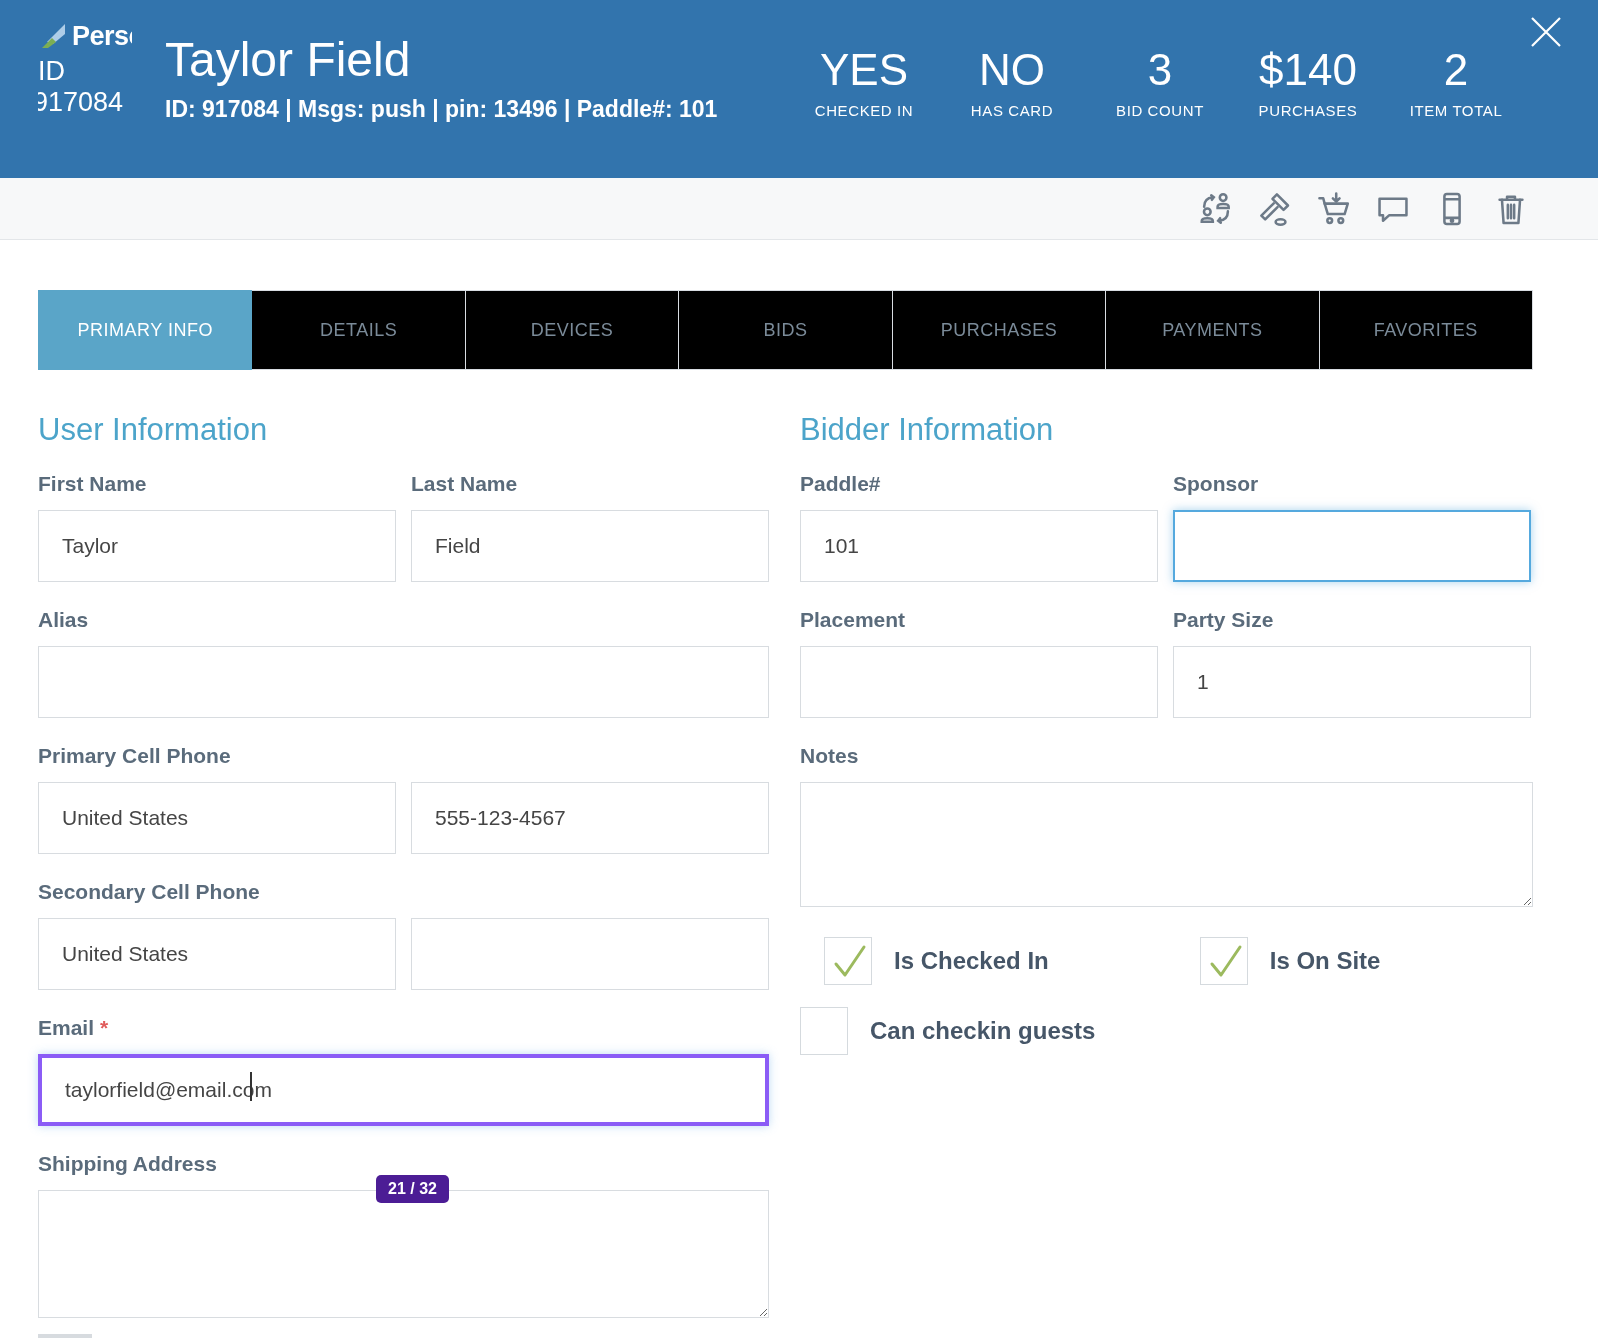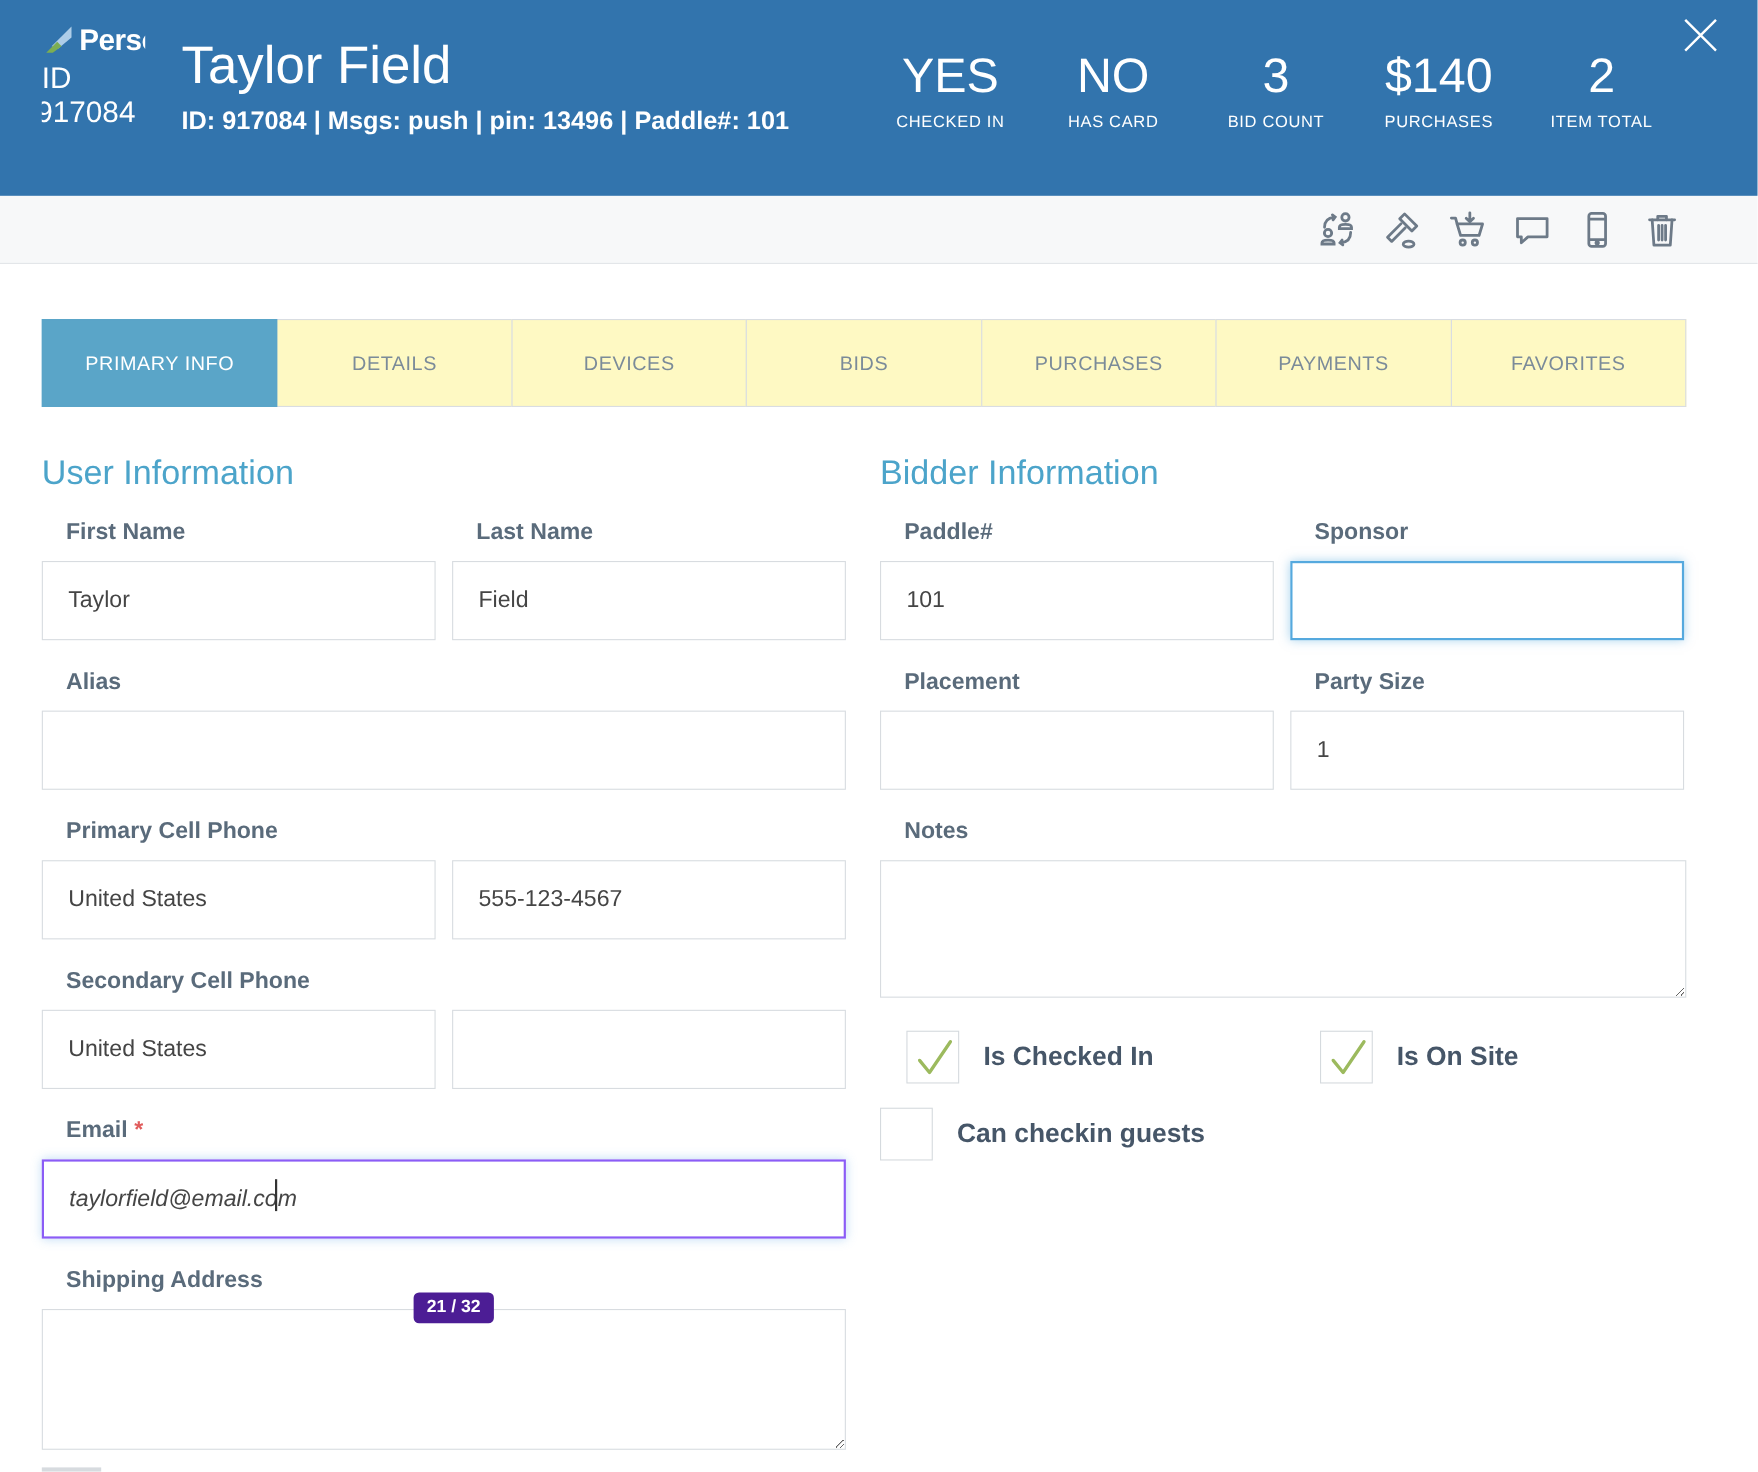--- a/index.html
+++ b/index.html
@@ -24,46 +24,46 @@
   .stat-label { font-size:15px; letter-spacing:0.6px; margin-top:8px; }
   .close-btn { position:absolute; right:28px; top:8px; width:48px; height:48px; cursor:pointer; }
 
   
   .toolbar { height:62px; background:#f7f8f9; border-bottom:1px solid #e3e6e9;
              display:flex; align-items:center; justify-content:flex-end; gap:21px; padding-right:68px; }
   .tool { width:38px; height:38px; display:flex; align-items:center; justify-content:center; cursor:pointer; }
 
   
   .tabs { display:flex; margin:50px 0 0 38px; width:1495px; }
-  .tab { flex:1 1 0; height:80px; background:#fef9c3; border:1px solid #d9dde2; margin-left:-1px;
+  .tab { flex:1 1 0; height:80px; background:#000000; border:1px solid #d9dde2; margin-left:-1px;
          display:flex; align-items:center; justify-content:center;
          font-size:18px; letter-spacing:0.5px; color:#7b8b99; cursor:pointer; }
   .tab:first-child { margin-left:0;text-align:right; }
   .tab.active { background:#5aa5c8; border-color:#5aa5c8; color:#fff; z-index:2; }
 
   
   .content { display:flex; }
   .col-left  { width:731px; margin-left:38px; }
   .col-right { width:733px; margin-left:31px; }
   h2.section { margin-top:42px; margin-bottom:24px; font-size:31px; font-weight:400; color:#4ca4ca; }
 
   .frow { display:flex; gap:15px; }
   .fgroup { margin-bottom:26px; }
   .half { width:358px; }
   .full { width:100%; }
-  .flabel { font-size:21px; font-weight:600; color:#5a6b7b; margin-bottom:14px;margin-left:22px; }
+  .flabel { font-size:21px; font-weight:600; color:#5a6b7b; margin-bottom:14px; }
   .flabel .req { color:#e05c5c; margin-left:6px; }
   .tinput { display:block; height:72px; width:100%; border:1px solid #d8dce0; background:#fff;
             font-family:"Liberation Sans",sans-serif; font-size:21px; color:#454545; padding:0 23px; outline:none; }
   textarea.tinput { padding:14px 20px; resize:both; }
   .ta-shipping { height:128px; }
   .ta-notes { height:125px; }
 
   .email-wrap { position:relative; }
-  .email-input { border:2px solid #8b5cf6; box-shadow:0 0 9px rgba(110,175,233,0.45);font-style:italic; }
+  .email-input { border:4px solid #8b5cf6; box-shadow:0 0 9px rgba(110,175,233,0.45); }
   .caret { position:absolute; left:212px; top:18px; width:2px; height:29px; background:#333; }
 
   .sponsor-input { border:2px solid #55a9de; box-shadow:0 0 9px rgba(85,169,222,0.5); }
 
   .ship-wrap { position:relative; }
   .char-badge { position:absolute; left:338px; top:-15px; background:#4c1d95; color:#fff;
                 font-size:16px; font-weight:700; padding:5px 12px; border-radius:5px; z-index:3; }
 
   
   .cbrow { display:flex; margin-bottom:22px; }

